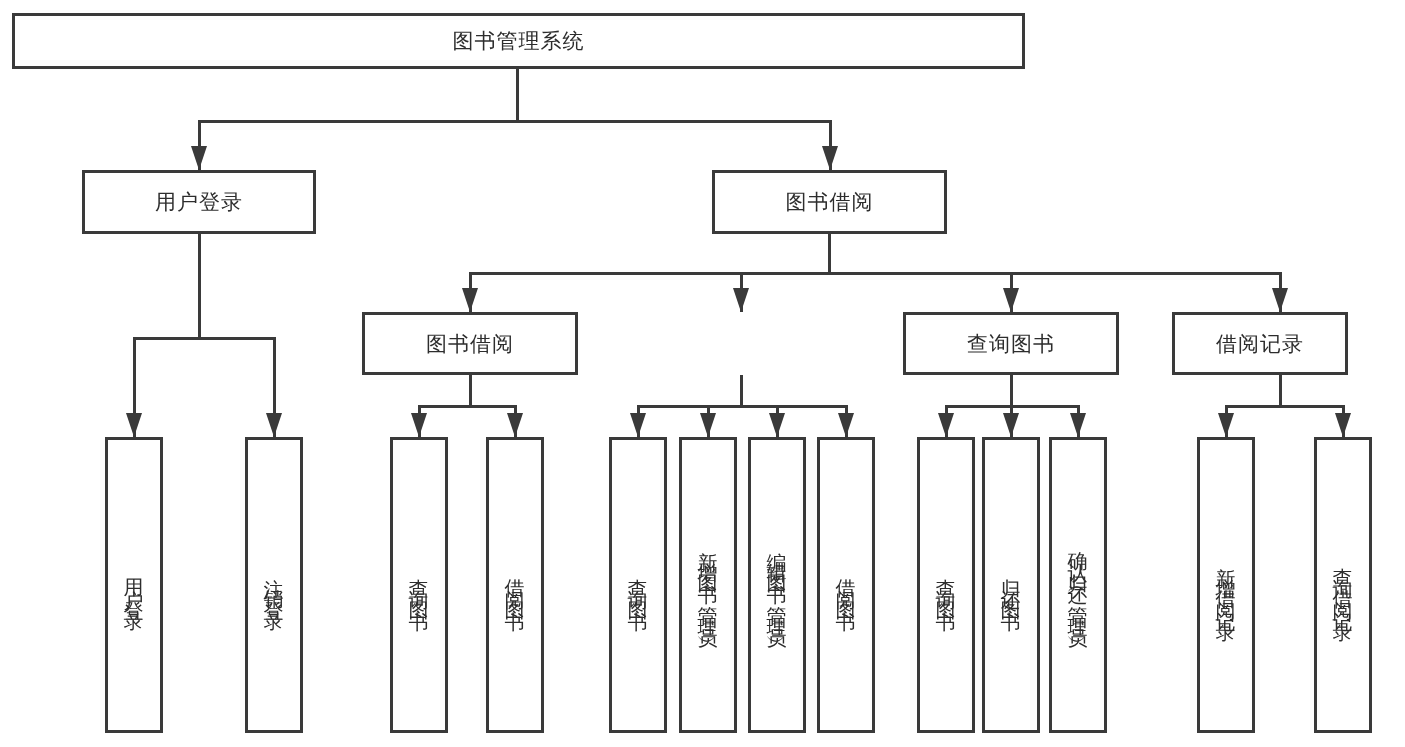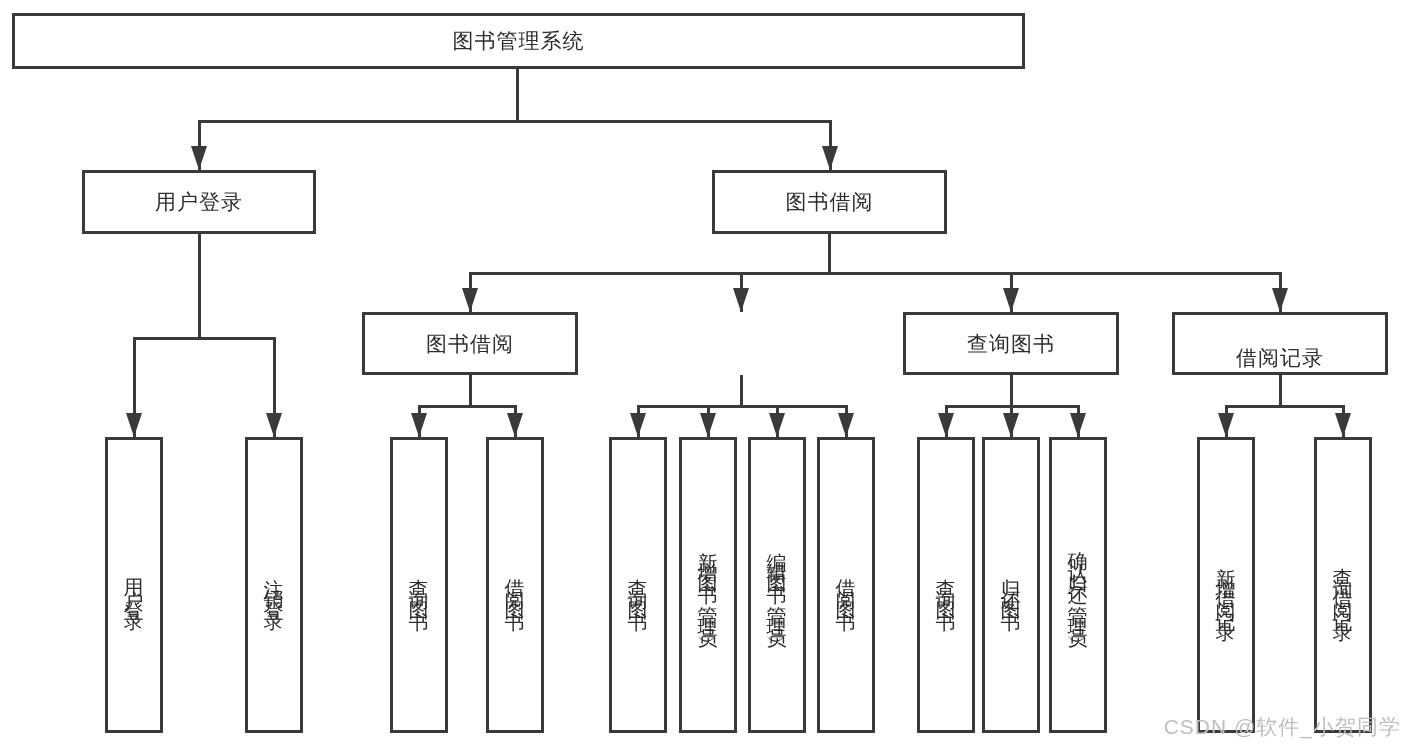--- a/index.html
+++ b/index.html
@@ -65,21 +65,21 @@
   <div class="arrow" style="left:1003px;top:288px;"></div>
   <div class="vline" style="left:1279px;top:272px;height:40px;"></div>
   <div class="arrow" style="left:1272px;top:288px;"></div>
 
   <div class="box" style="left:362px;top:312px;width:216px;height:63px;">
     <span class="hlabel">图书借阅</span>
   </div>
   <div class="box" style="left:903px;top:312px;width:216px;height:63px;">
     <span class="hlabel">查询图书</span>
   </div>
-  <div class="box" style="left:1172px;top:312px;width:216px;height:63px;align-items:flex-end;">
+  <div class="box" style="left:1172px;top:312px;width:176px;height:63px;">
     <span class="hlabel">借阅记录</span>
   </div>
 
   <div class="vline" style="left:469px;top:375px;height:30px;"></div>
   <div class="hline" style="left:418px;top:405px;width:99px;"></div>
   <div class="vline" style="left:418px;top:405px;height:32px;"></div>
   <div class="arrow" style="left:411px;top:413px;"></div>
   <div class="vline" style="left:514px;top:405px;height:32px;"></div>
   <div class="arrow" style="left:507px;top:413px;"></div>
 
@@ -147,15 +147,14 @@
     <span class="vlabel">确认归还（管理员）</span>
   </div>
 
   <div class="box" style="left:1197px;top:437px;width:58px;height:296px;">
     <span class="vlabel">新增借阅记录</span>
   </div>
   <div class="box" style="left:1314px;top:437px;width:58px;height:296px;">
     <span class="vlabel">查询借阅记录</span>
   </div>
 
-  <div class="watermark">CSDN @软件_小贺同学</div>
 
 </div>
 
 </body></html>

